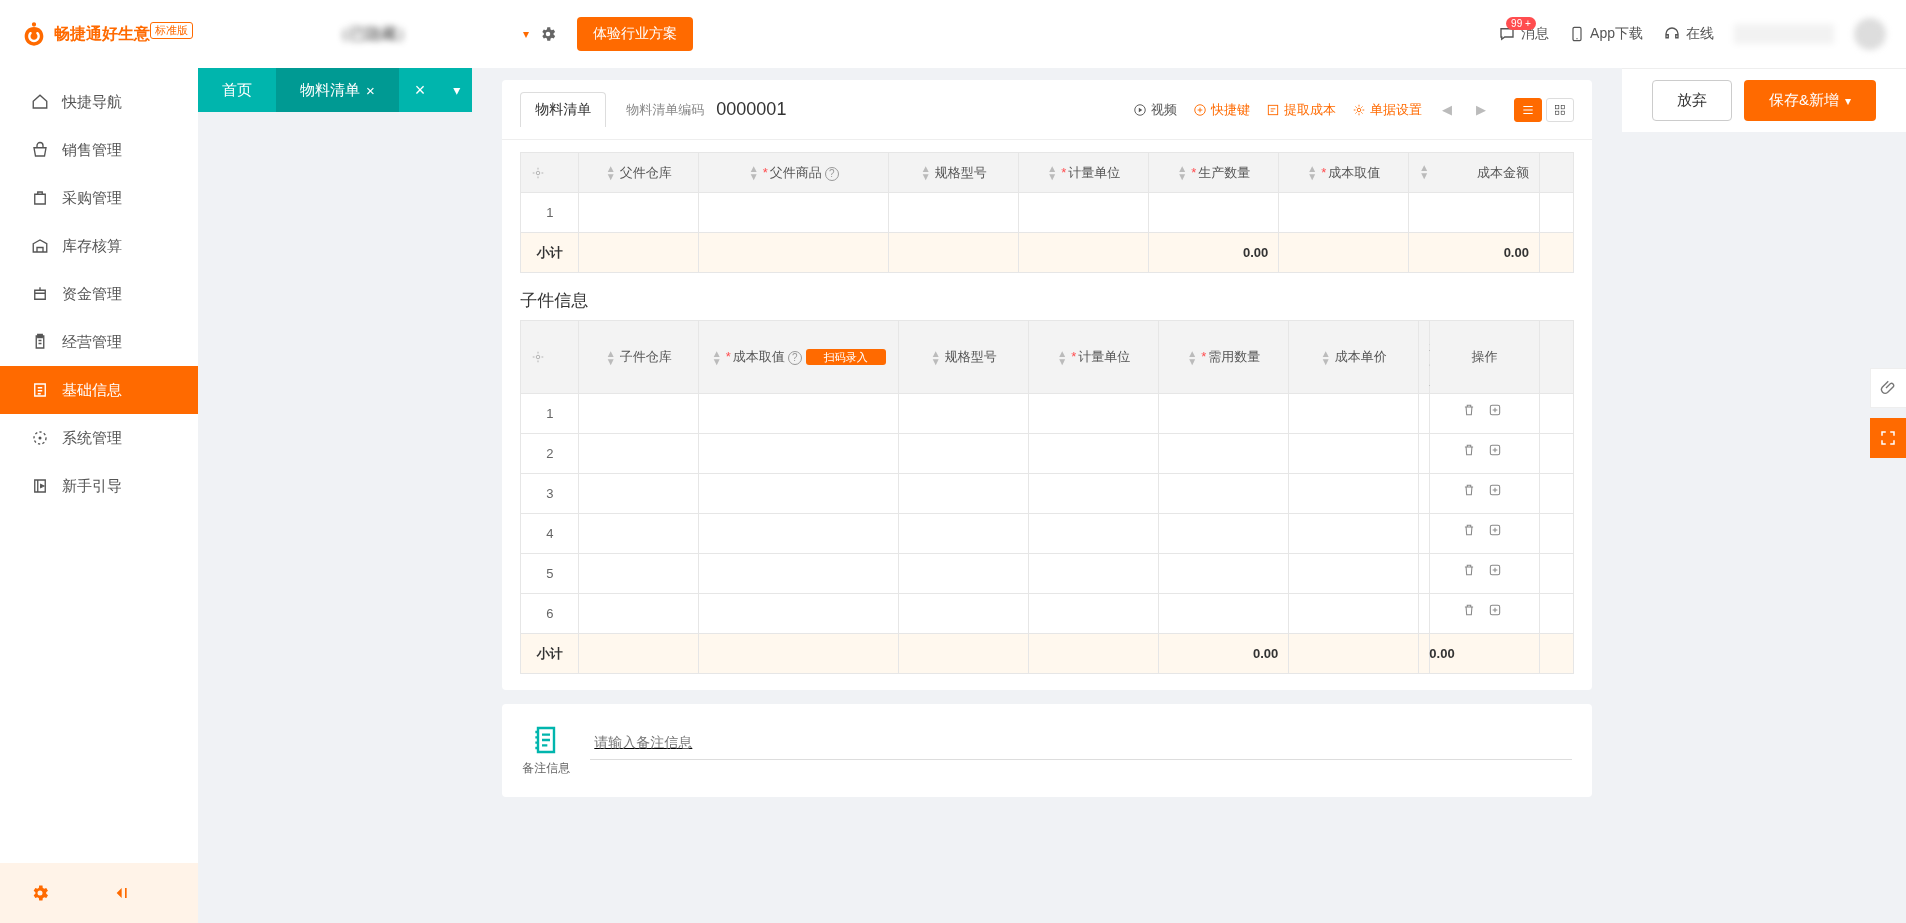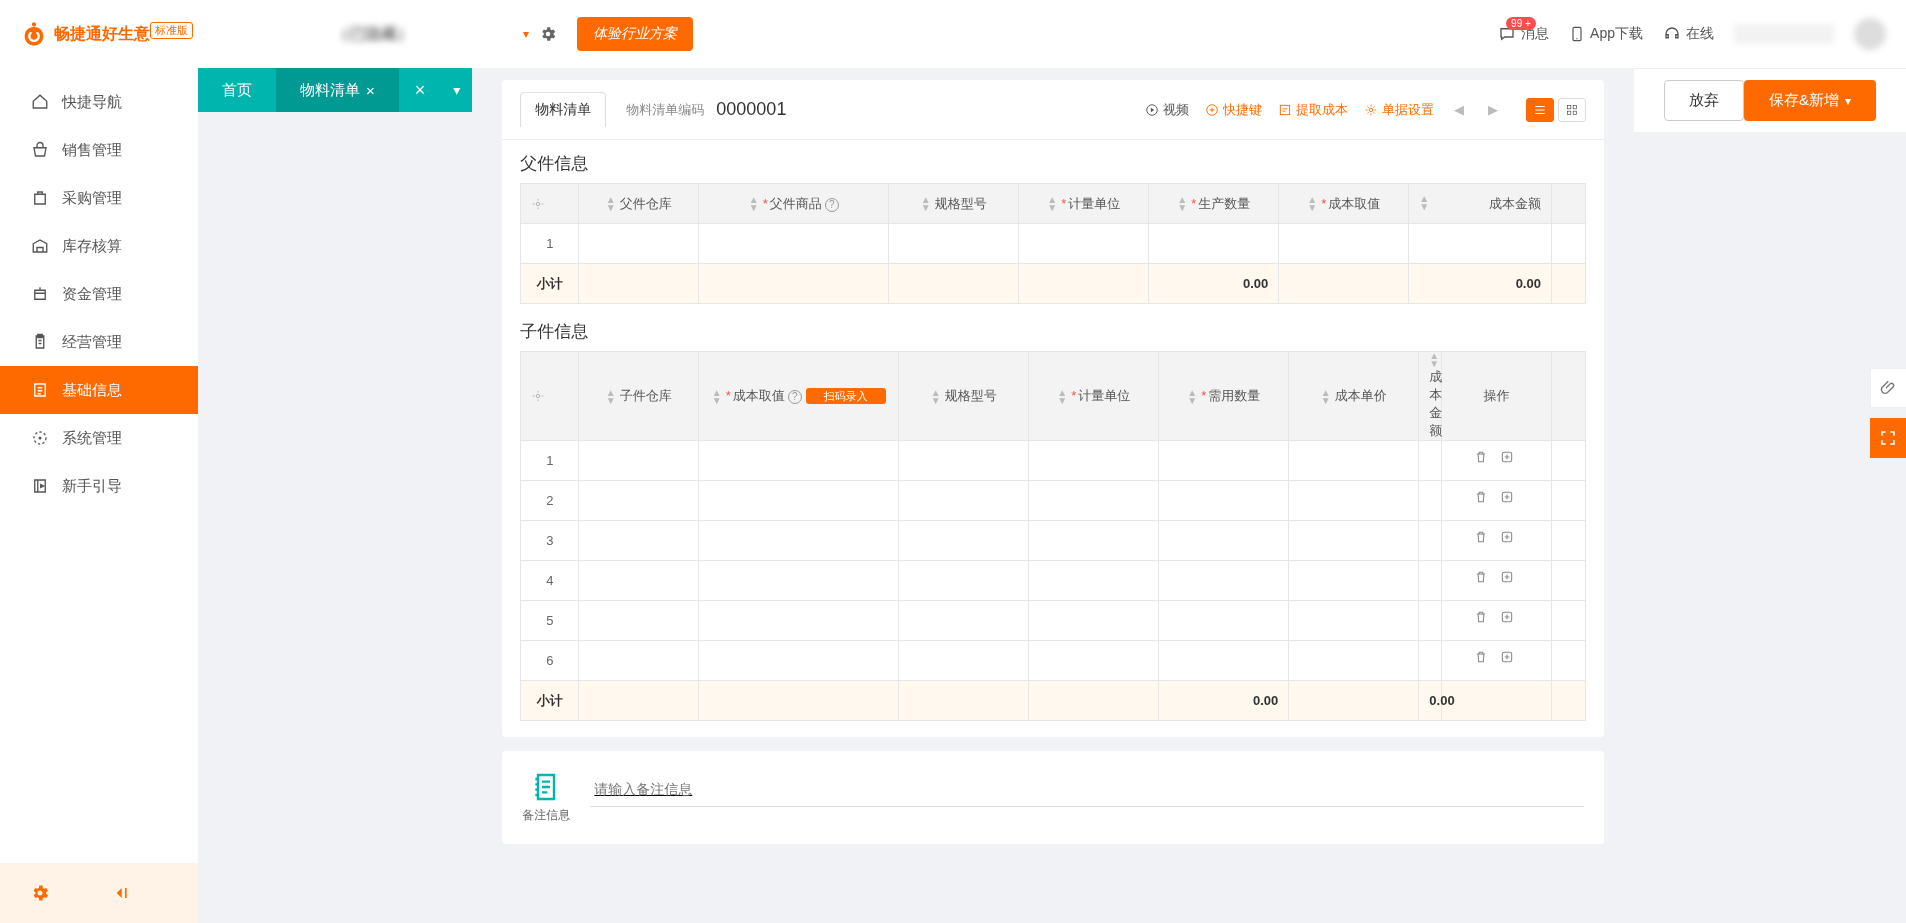--- a/index.html
+++ b/index.html
@@ -9,21 +9,21 @@
 .top-header { height:68px; background:#fff; display:flex; align-items:center; padding:0 20px; }
 .logo-area { display:flex; flex-direction:row; align-items:flex-start; margin-right:60px; }
 .logo-row { display:flex; align-items:center; gap:6px; }
 .logo-mark { width:28px; height:28px; color:#ff6a00; }
 .logo-text { color:#ff6a00; font-size:16px; font-weight:600; }
 .logo-sub { font-size:11px; color:#ff6a00; border:1px solid #ff6a00; padding:0 4px; border-radius:3px; margin-top:2px; }
 .tenant-select { display:flex; align-items:center; gap:10px; margin-left:80px; }
 .tenant-name { font-size:16px; color:#333; min-width:180px; filter:blur(3px); }
 .tenant-chev { color:#ff6a00; }
 .gear-btn { color:#666; margin-left:10px; cursor:pointer; }
-.trial-btn { background:#ff6a00; color:#fff; padding:8px 16px; border-radius:4px; margin-left:20px; font-size:14px; cursor:pointer; border:none;font-style:italic; }
+.trial-btn { background:#ff6a00; color:#fff; padding:8px 16px; border-radius:4px; margin-left:20px; font-size:14px; cursor:pointer; border:none; }
 .header-spacer { flex:1; }
 .header-actions { display:flex; align-items:center; gap:20px; }
 .hdr-item { display:flex; align-items:center; gap:5px; color:#555; cursor:pointer; position:relative; }
 .badge { position:absolute; top:-8px; left:8px; background:#ff4d4f; color:#fff; font-size:10px; padding:1px 5px; border-radius:8px; }
 .avatar { width:32px; height:32px; border-radius:50%; background:#ddd; filter:blur(3px); }
 .hdr-user { filter:blur(3px); min-width:100px; height:20px; background:rgba(0,0,0,0.05); }
 
 
 .layout { display:flex; height:calc(100% - 68px); }
 .sidebar { width:198px; background:#fff; display:flex; flex-direction:column; }
@@ -81,21 +81,21 @@
 .ops-cell .op { display:inline-block; width:18px; height:18px; margin:0 4px; color:#888; cursor:pointer; }
 
 
 .remarks-row { display:flex; align-items:flex-start; padding:20px; gap:20px; }
 .remarks-icon-col { display:flex; flex-direction:column; align-items:center; gap:4px; color:#00b5ad; }
 .remarks-icon { width:32px; height:32px; }
 .remarks-lbl { font-size:12px; color:#666; }
 .remarks-input { flex:1; border:none; border-bottom:1px solid #ddd; height:36px; outline:none; font-size:14px; padding:4px;text-decoration:underline; }
 
 
-.foot-bar { height:64px; background:#fff; display:flex; align-items:center; justify-content:flex-end; padding:0 30px; gap:0; border-top:1px solid #eee; }
+.foot-bar { height:64px; background:#fff; display:flex; align-items:center; justify-content:flex-end; padding:0 30px; gap:12px; border-top:1px solid #eee; }
 .btn { padding:10px 24px; border-radius:4px; font-size:15px; cursor:pointer; border:1px solid transparent; }
 .btn.ghost { background:#fff; border-color:#ccc; color:#333; }
 .btn.primary { background:#ff6a00; color:#fff; display:flex; align-items:center; gap:6px; }
 
 
 .float-handle { position:absolute; right:0; width:36px; height:40px; display:flex; align-items:center; justify-content:center; cursor:pointer; }
 .float-attach { top:300px; background:#fff; border:1px solid #eee; border-right:none; color:#777; }
 .float-expand { top:350px; background:#ff6a00; color:#fff; }
 
 .chev-down { font-size:12px; }
@@ -328,21 +328,20 @@
                     <rect x="14" y="4" width="6" height="6" fill="none" stroke="currentColor"></rect>
                     <rect x="4" y="14" width="6" height="6" fill="none" stroke="currentColor"></rect>
                     <rect x="14" y="14" width="6" height="6" fill="none" stroke="currentColor"></rect>
                   </svg>
                 </span>
             </div>
           </div>
         </div>
 
         <div class="section">
-          <div class="section-title">父件信息</div>
           <table class="dtable">
             <colgroup>
               <col style="width:58px">
                 <col style="width:120px">
                 <col style="width:190px">
                 <col style="width:130px">
                 <col style="width:130px">
                 <col style="width:130px">
                 <col style="width:130px">
                 <col>

